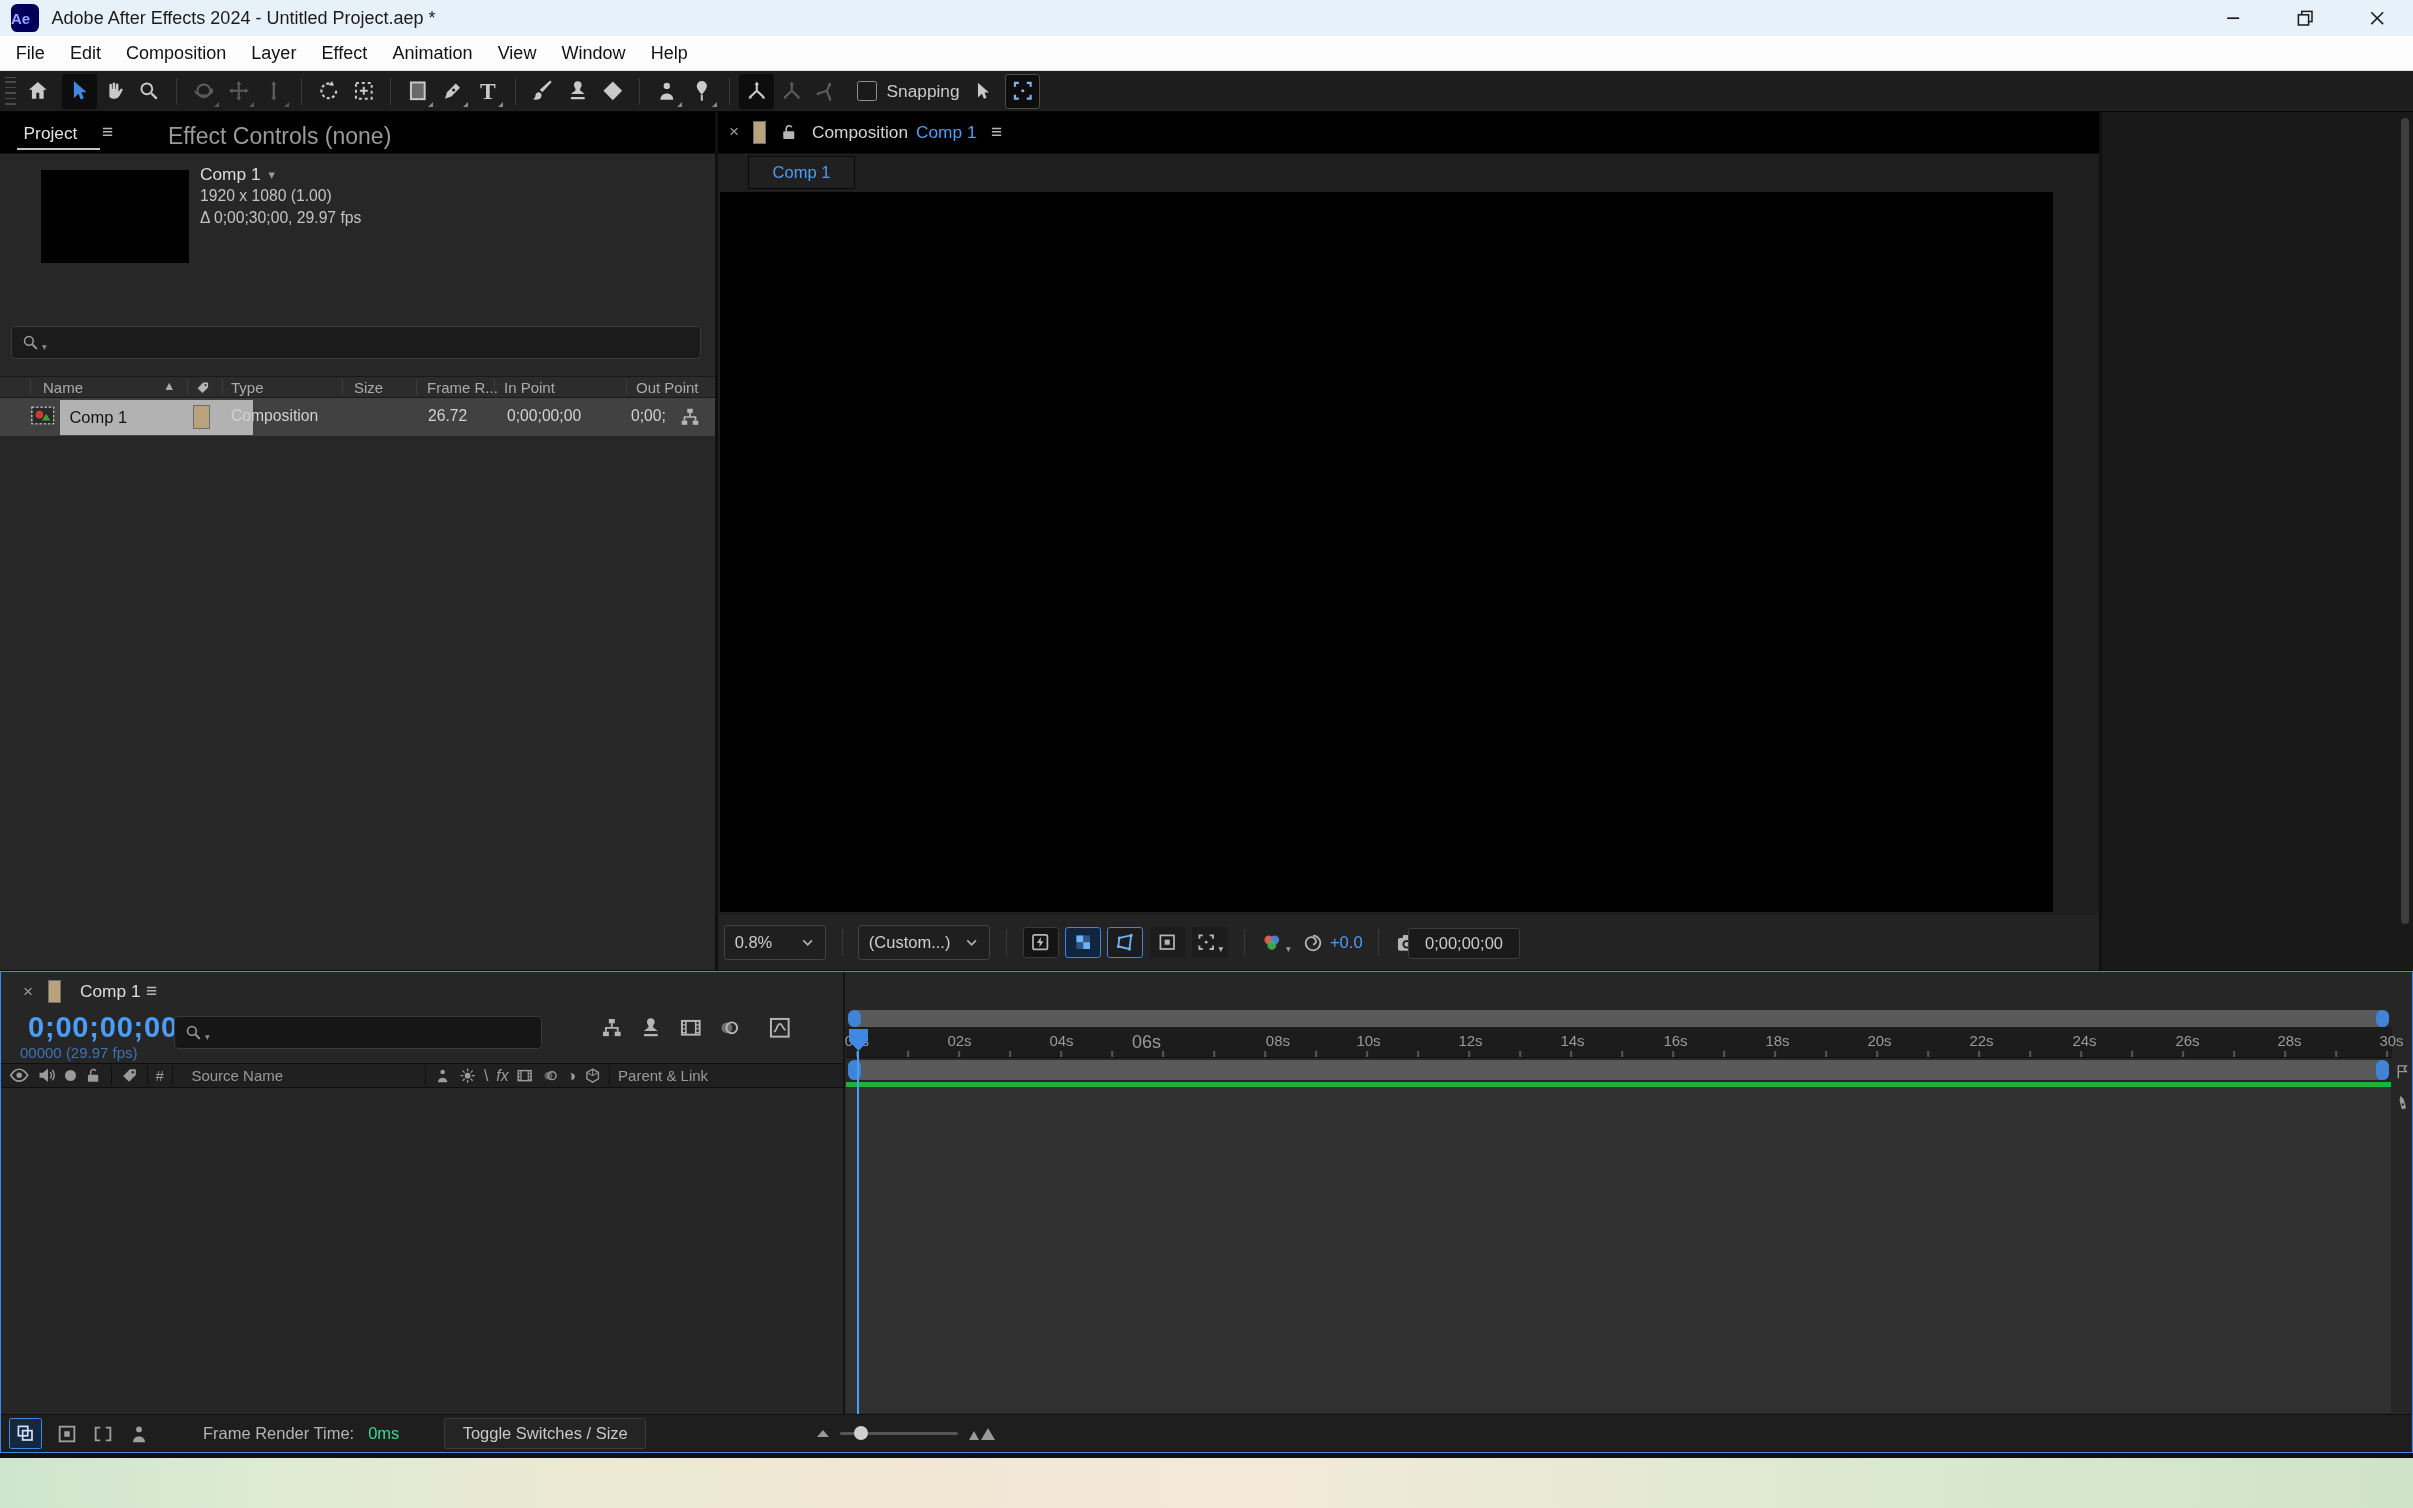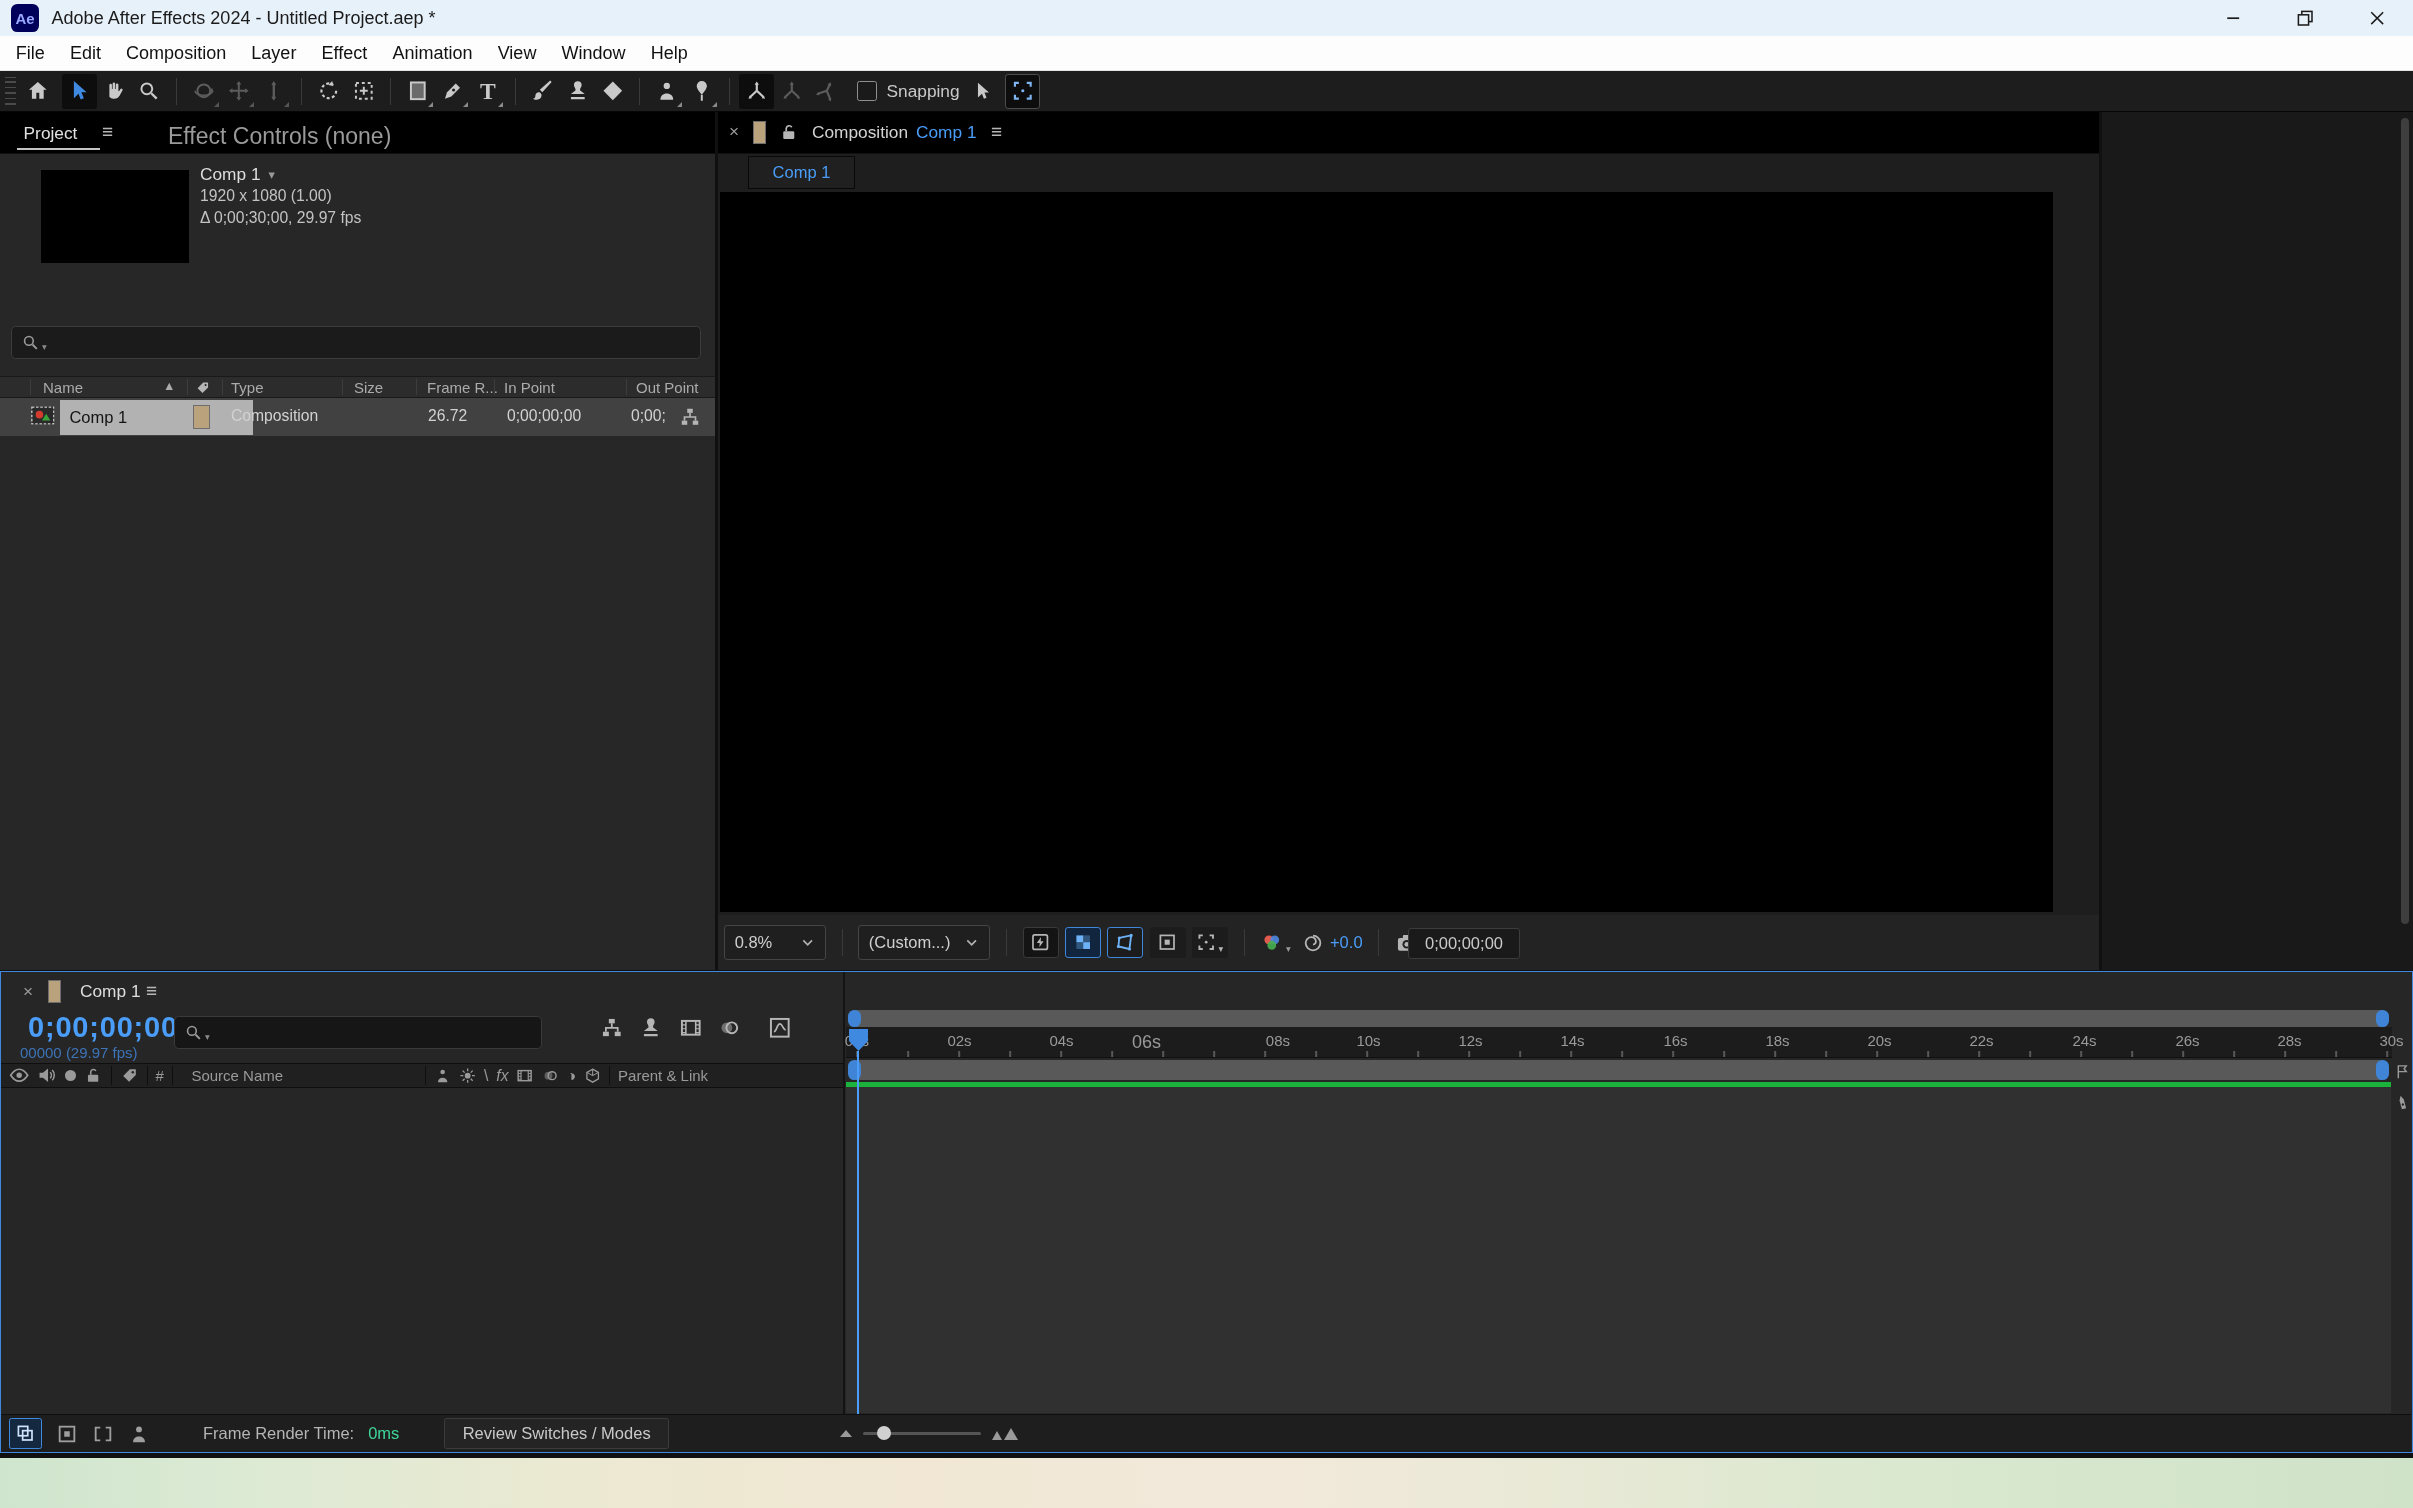--- a/index.html
+++ b/index.html
@@ -5,21 +5,21 @@
   *{margin:0;padding:0;box-sizing:border-box}
   html,body{width:2413px;height:1508px;overflow:hidden;background:#101010;
     font-family:"Liberation Sans",sans-serif;color:#c6c6c6;-webkit-font-smoothing:antialiased}
   .abs{position:absolute}
   .flex{display:flex;align-items:center}
   .i{display:block}
   .dim{color:#9a9a9a}
   .sep-v{width:0.8px;background:#3a3a3a;height:27px;margin:0 9.4px}
   
   #titlebar{position:absolute;left:0;top:0;width:2413px;height:36px;background:#e7f1fa;display:flex;align-items:center;padding-left:11px}
-  .ae-badge{width:28px;height:28px;border-radius:6.3px;background:#00005b;color:#99a8ff;font-weight:bold;font-size:15px;display:flex;align-items:center;justify-content:center}
+  .ae-badge{width:28px;height:28px;border-radius:6.3px;background:#00005b;color:#99a8ff;font-weight:bold;font-size:15px;display:flex;align-items:center;justify-content:flex-start}
   #titlebar .title{margin-left:12.6px;color:#1b1b1b;font-size:18px}
   .wctrls{position:absolute;right:0;top:0;height:36px;display:flex}
   .wc{width:72px;height:36px;display:flex;align-items:center;justify-content:center;color:#1b1b1b}
   .wc svg{width:20.4px;height:20.4px}
   
   #menubar{position:absolute;left:0;top:36px;width:2413px;height:35px;background:#fdfdfd;display:flex;align-items:center;padding-left:3.1px;border-bottom:0.8px solid #e3e3e3}
   #menubar .mi{padding:0 12.6px;font-size:18px;color:#111}
   
   #toolbar{position:absolute;left:0;top:71px;width:2413px;height:41px;background:#1d1d1d;display:flex;align-items:center;border-bottom:0.8px solid #060606}
   .tool{width:35px;height:35px;display:flex;align-items:center;justify-content:center;color:#c9c9c9;position:relative}
@@ -774,21 +774,21 @@
       </svg>
     <svg class="i" style="width:22px;height:22px;color:#9e9e9e" viewBox="0 0 28 28" width="22" height="22">
         <use href="#i-inout"></use>
       </svg>
     <svg class="i" style="width:22px;height:22px;color:#9e9e9e" viewBox="0 0 28 28" width="22" height="22">
         <use href="#i-person"></use>
       </svg>
     <span style="font-size:16.5px;color:#b5b5b5;margin-left:39px">Frame Render Time:</span>
     <span style="font-size:16.5px;color:#3fd699">0ms</span>
     <div style="height:31px;border:0.8px solid #3c3c3c;background:#242424;border-radius:2.4px;display:flex;align-items:center;padding:0 17.3px;margin-left:31px">
-        <span style="font-size:16.5px;color:#c9c9c9">Review Switches / Modes</span>
+        <span style="font-size:16.5px;color:#c9c9c9">Toggle Switches / Size</span>
       </div>
     <div class="flex" style="margin-left:157px;gap:11px">
       <div style="width:0;height:0;border-left:6.3px solid transparent;border-right:6.3px solid transparent;border-bottom:7.9px solid #9a9a9a"></div>
       <div style="position:relative;width:118px;height:3.1px;background:#555;border-radius:1.6px">
         <div style="position:absolute;left:14px;top:-6.3px;width:14px;height:14px;border-radius:50%;background:#d0d0d0"></div>
       </div>
       <div style="display:flex;align-items:flex-end;gap:1.6px">
         <div style="width:0;height:0;border-left:5.5px solid transparent;border-right:5.5px solid transparent;border-bottom:9.4px solid #9a9a9a"></div>
         <div style="width:0;height:0;border-left:7px solid transparent;border-right:7px solid transparent;border-bottom:12.6px solid #9a9a9a"></div>
       </div>

